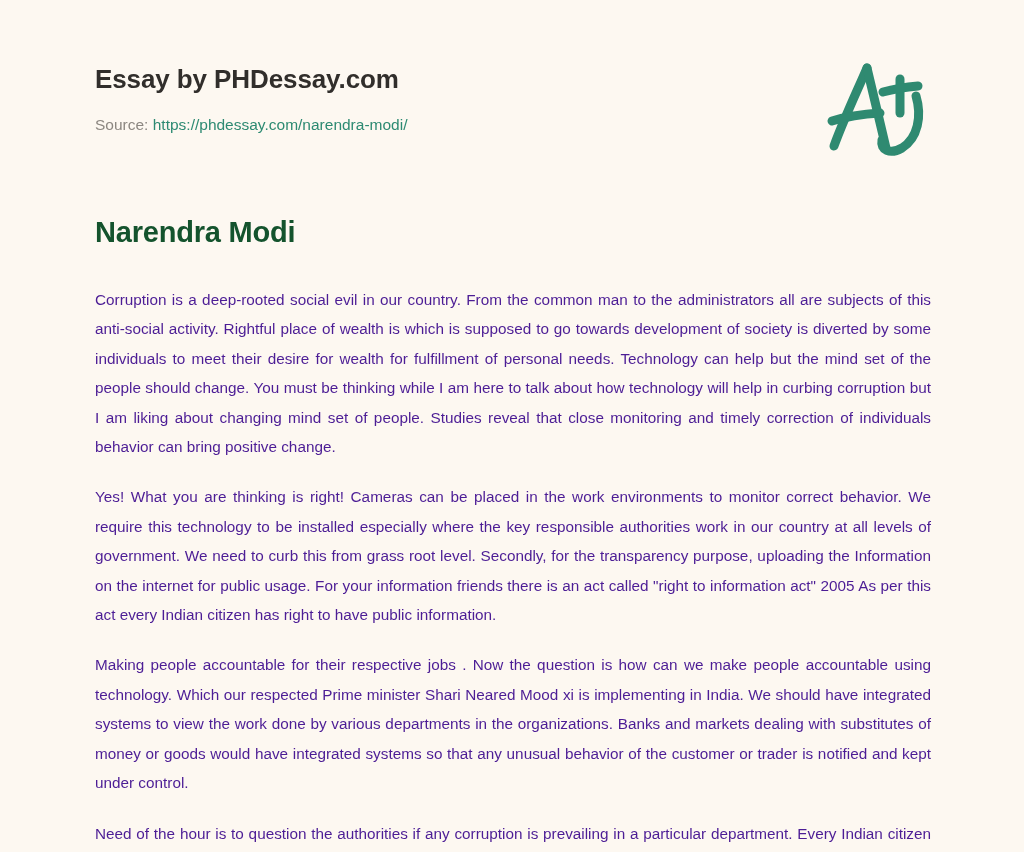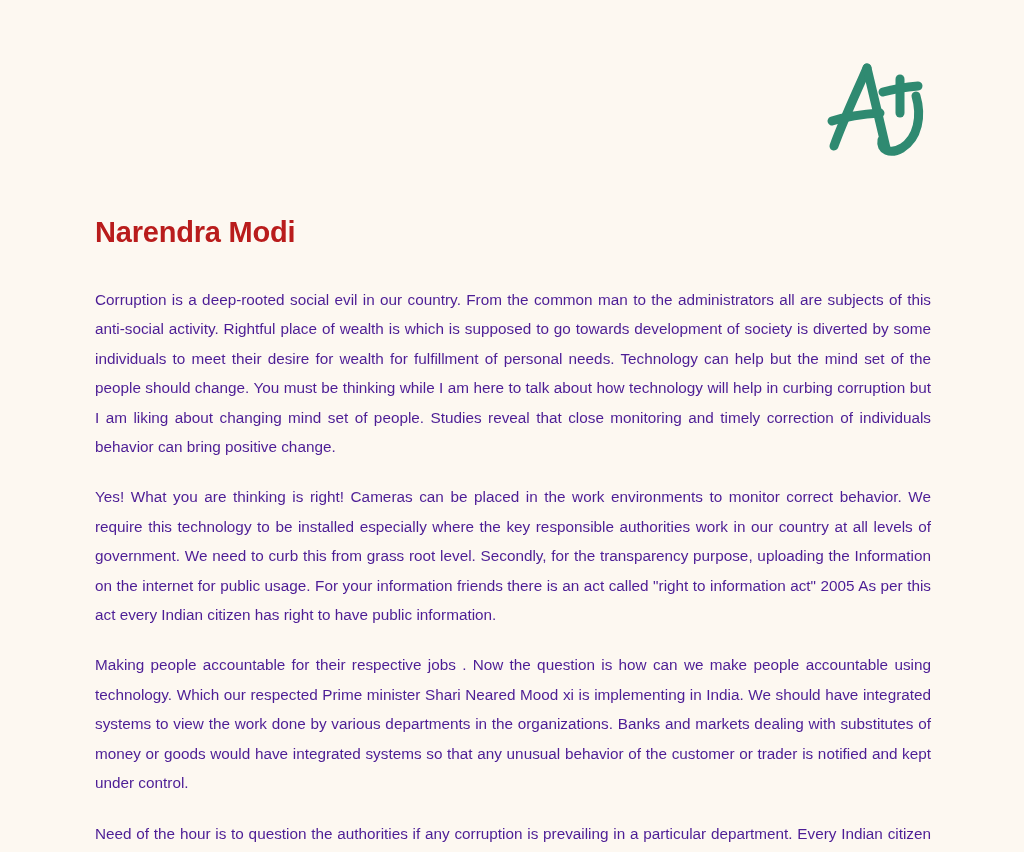--- a/index.html
+++ b/index.html
@@ -69,21 +69,21 @@
   
   .essay {
     position: absolute;
     left: 95px;
     top: 213px;
     width: 836px;
   }
   .essay-title {
     font-size: 29px;
     font-weight: bold;
-    color: #b91c1c;
+    color: #14532d;
     line-height: 38px;
     margin: 0 0 34px 0;
     letter-spacing: -0.2px;
   }
   .essay-para {
     font-size: 15.3px;
     line-height: 29.4px;
     text-align: justify;
     text-justify: inter-word;
     color: #4c1d95;
@@ -91,20 +91,27 @@
   }
   .essay-para:last-child {
     margin-bottom: 0;
   }
 </style>
 </head>
 <body>
 
 <div class="page">
 
+  <div class="header">
+    <h1 class="brand-title">Essay by PHDessay.com</h1>
+    <div class="source-line">
+      <span class="source-label">Source:</span>
+      <a class="source-url" href="#">https://phdessay.com/narendra-modi/</a>
+    </div>
+  </div>
 
   <div class="logo">
     <svg viewBox="0 0 120 115" xmlns="http://www.w3.org/2000/svg">
       <g fill="none" stroke="#2f8a71" stroke-linecap="round" stroke-linejoin="round">
 
         <path d="M55 16 C47 35, 33 64, 22 94" stroke-width="9"></path>
 
         <path d="M55 16 C60 38, 68 70, 74 96" stroke-width="9"></path>
 
         <path d="M20 69 C33 65, 52 62, 68 61" stroke-width="9"></path>

